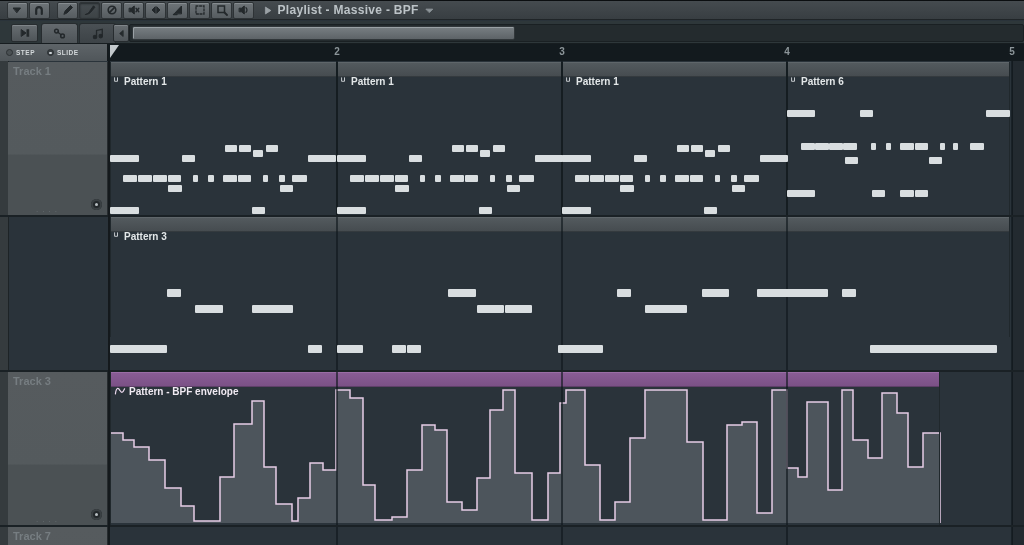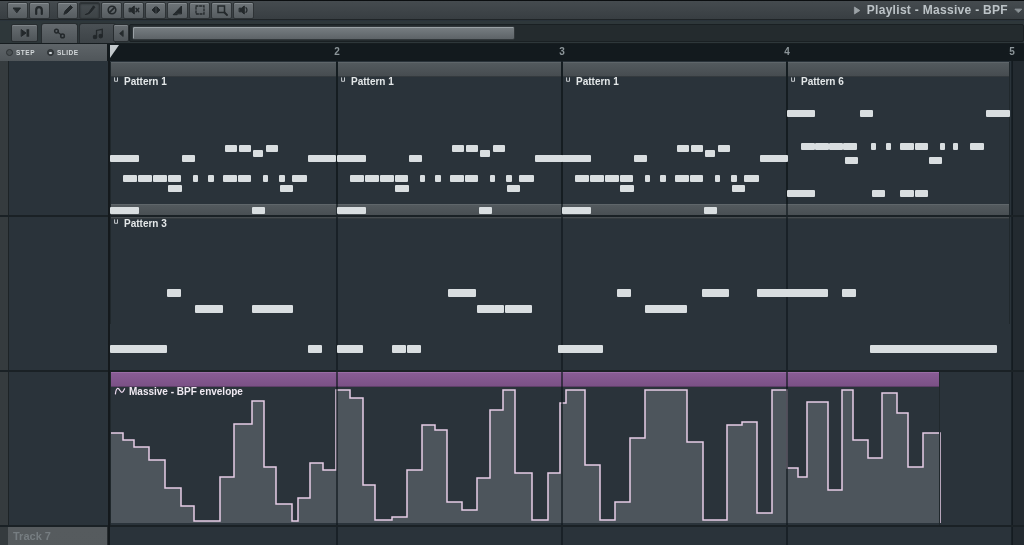--- a/index.html
+++ b/index.html
@@ -3,21 +3,21 @@
 <meta charset="utf-8">
 <style>
   html,body{margin:0;padding:0;background:#111;}
   .stage{position:relative;width:1024px;height:545px;overflow:hidden;
          background:#2a333a;font-family:"Liberation Sans",sans-serif;
          -webkit-font-smoothing:none;}
   
   .tb1{position:absolute;left:0;top:0;width:1024px;height:20px;
        background:linear-gradient(#454b4f,#383e42);
        border-top:1px solid #0b0e10;border-bottom:1px solid #202528;
-       display:flex;align-items:center;box-sizing:border-box;z-index:10;justify-content:space-between;}
+       display:flex;align-items:center;box-sizing:border-box;z-index:10;}
   .tbtn{width:19px;height:15px;margin:0 .5px;border-radius:2px;
         background:linear-gradient(#6e7478,#565c60);
         border:1px solid #2e3336;box-shadow:inset 0 1px 0 #868c90;
         display:flex;align-items:center;justify-content:center;flex:none;}
   .tbtn.pressed{background:linear-gradient(#474d51,#3d4346);box-shadow:inset 0 1px 2px #24292c;}
   .title-group{display:flex;align-items:center;margin-left:8px;}
   .win-title{font-size:12px;font-weight:bold;color:#bcc3c7;letter-spacing:.3px;margin:0 5px 1px 4px;}
   
   .tb2{position:absolute;left:0;top:21px;width:1024px;height:23px;
        background:#2e373a;border-bottom:1px solid #171d20;box-sizing:border-box;z-index:10;}
@@ -331,21 +331,21 @@
       <div class="note" style="left: 915px; top: 143px; width: 13px; height: 7px;"></div>
       <div class="note" style="left: 940px; top: 143px; width: 5px; height: 7px;"></div>
       <div class="note" style="left: 953px; top: 143px; width: 5px; height: 7px;"></div>
       <div class="note" style="left: 970px; top: 143px; width: 14px; height: 7px;"></div>
       <div class="note" style="left: 845px; top: 157px; width: 13px; height: 7px;"></div>
       <div class="note" style="left: 929px; top: 157px; width: 13px; height: 7px;"></div>
       <div class="note" style="left: 787px; top: 190px; width: 28px; height: 7px;"></div>
       <div class="note" style="left: 872px; top: 190px; width: 13px; height: 7px;"></div>
       <div class="note" style="left: 900px; top: 190px; width: 14px; height: 7px;"></div>
       <div class="note" style="left: 915px; top: 190px; width: 13px; height: 7px;"></div>
-      <div class="clip" style="left: 110px; top: 204px; width: 900px; height: 120px;">
+      <div class="clip" style="left: 110px; top: 217px; width: 900px; height: 120px;">
         <div class="cliphead">
           <span class="clipicon">
             <svg width="7" height="8" viewBox="0 0 12 12" style="fill:#d9dde0;stroke:#d9dde0;stroke-linecap:round">
               <path d="M1,0.5 V6.5 H6 V0.5" fill="none" stroke-width="1.5"></path>
             </svg>
           </span>
           <span>Pattern 3</span>
         </div>
       </div>
       <div class="note" style="left: 167px; top: 289px; width: 14px; height: 8px;"></div>
@@ -366,26 +366,36 @@
       <div class="note" style="left: 407px; top: 345px; width: 14px; height: 8px;"></div>
       <div class="note" style="left: 558px; top: 345px; width: 45px; height: 8px;"></div>
       <div class="note" style="left: 870px; top: 345px; width: 127px; height: 8px;"></div>
       <div class="clip" style="left: 110px; top: 372px; width: 830px; height: 153px;">
         <div class="cliphead auto">
           <span class="clipicon" style="width:12px;height:11px;">
             <svg width="12" height="11" viewBox="0 0 12 12" style="fill:#ecd9ee;stroke:#ecd9ee;stroke-linecap:round">
               <path d="M1,8.5 C2,1.5 4,1.5 6,5 C7.5,7.8 9,7.8 11,3" fill="none" stroke-width="1.3"></path>
             </svg>
           </span>
-          <span>Massive - BPF envelope</span>
+          <span>Pattern - BPF envelope</span>
         </div>
       </div>
     </div>
 
   <div class="leftstrip"></div>
   <div class="vsep"></div>
+<div class="thead" style="top: 62px; height: 153px;">
+      <div class="tlabel">Track 1</div>
+      <div class="tled" style="top: 137px;"></div>
+      <div class="tdots" style="top: 143px;">....</div>
+    </div>
     <div class="hsep" style="top: 215px;"></div>
     <div class="hsep" style="top: 370px;"></div>
+    <div class="thead" style="top: 372px; height: 153px;">
+      <div class="tlabel">Track 3</div>
+      <div class="tled" style="top: 137px;"></div>
+      <div class="tdots" style="top: 143px;">....</div>
+    </div>
     <div class="hsep" style="top: 525px;"></div>
     <div class="thead" style="top: 527px; height: 153px;">
       <div class="tlabel">Track 7</div>
     </div>
   </div>
 
 </body></html>

